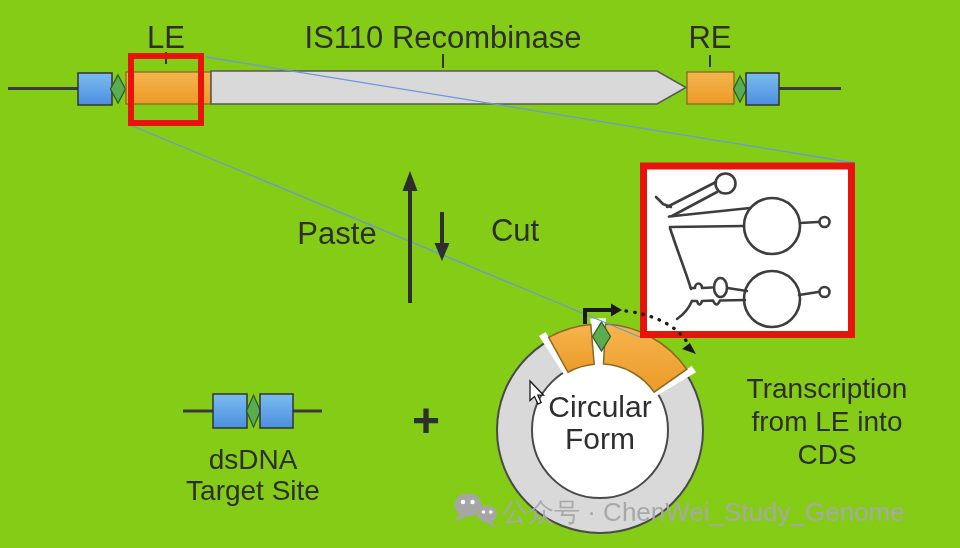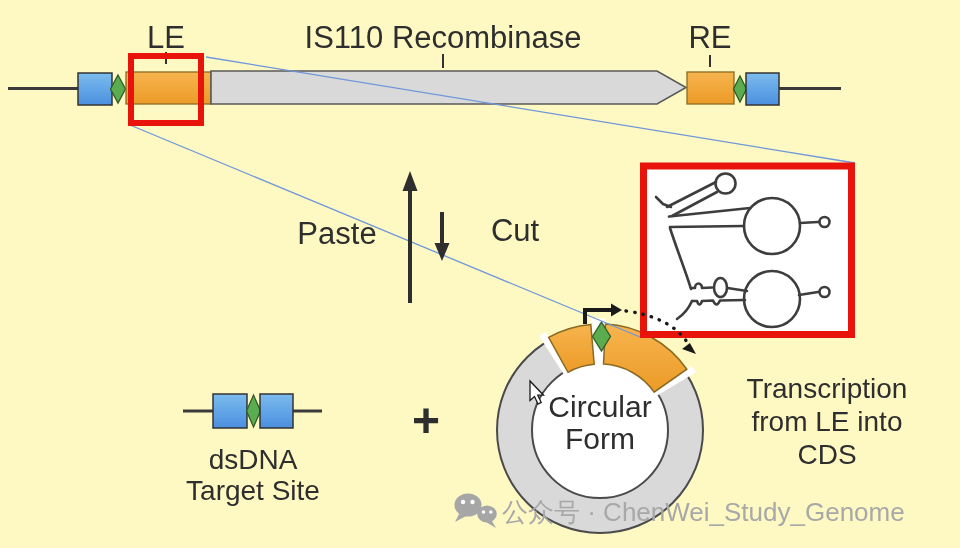--- a/index.html
+++ b/index.html
@@ -1,16 +1,16 @@
 <!DOCTYPE html>
 <html><head>
 <meta charset="utf-8">
 <style>
   html,body{margin:0;padding:0;background:#ffffff;}
-  .stage{position:relative;width:960px;height:548px;background:#fef9c3;overflow:hidden;
+  .stage{position:relative;width:960px;height:548px;background:#84cc16;overflow:hidden;
          font-family:"Liberation Sans", sans-serif;}
   svg{display:block;}
   text{font-family:"Liberation Sans", sans-serif;fill:#2e2e2e;}
   .lbl-top{font-size:31px;}
   .lbl-mid{font-size:31px;}
   .lbl-circ{font-size:30px;}
   .lbl-small{font-size:28px;}
   .lbl-plus{font-size:48px;font-weight:bold;}
   .lbl-wm{font-size:26px;fill:#a8a8a8;}
 </style>

